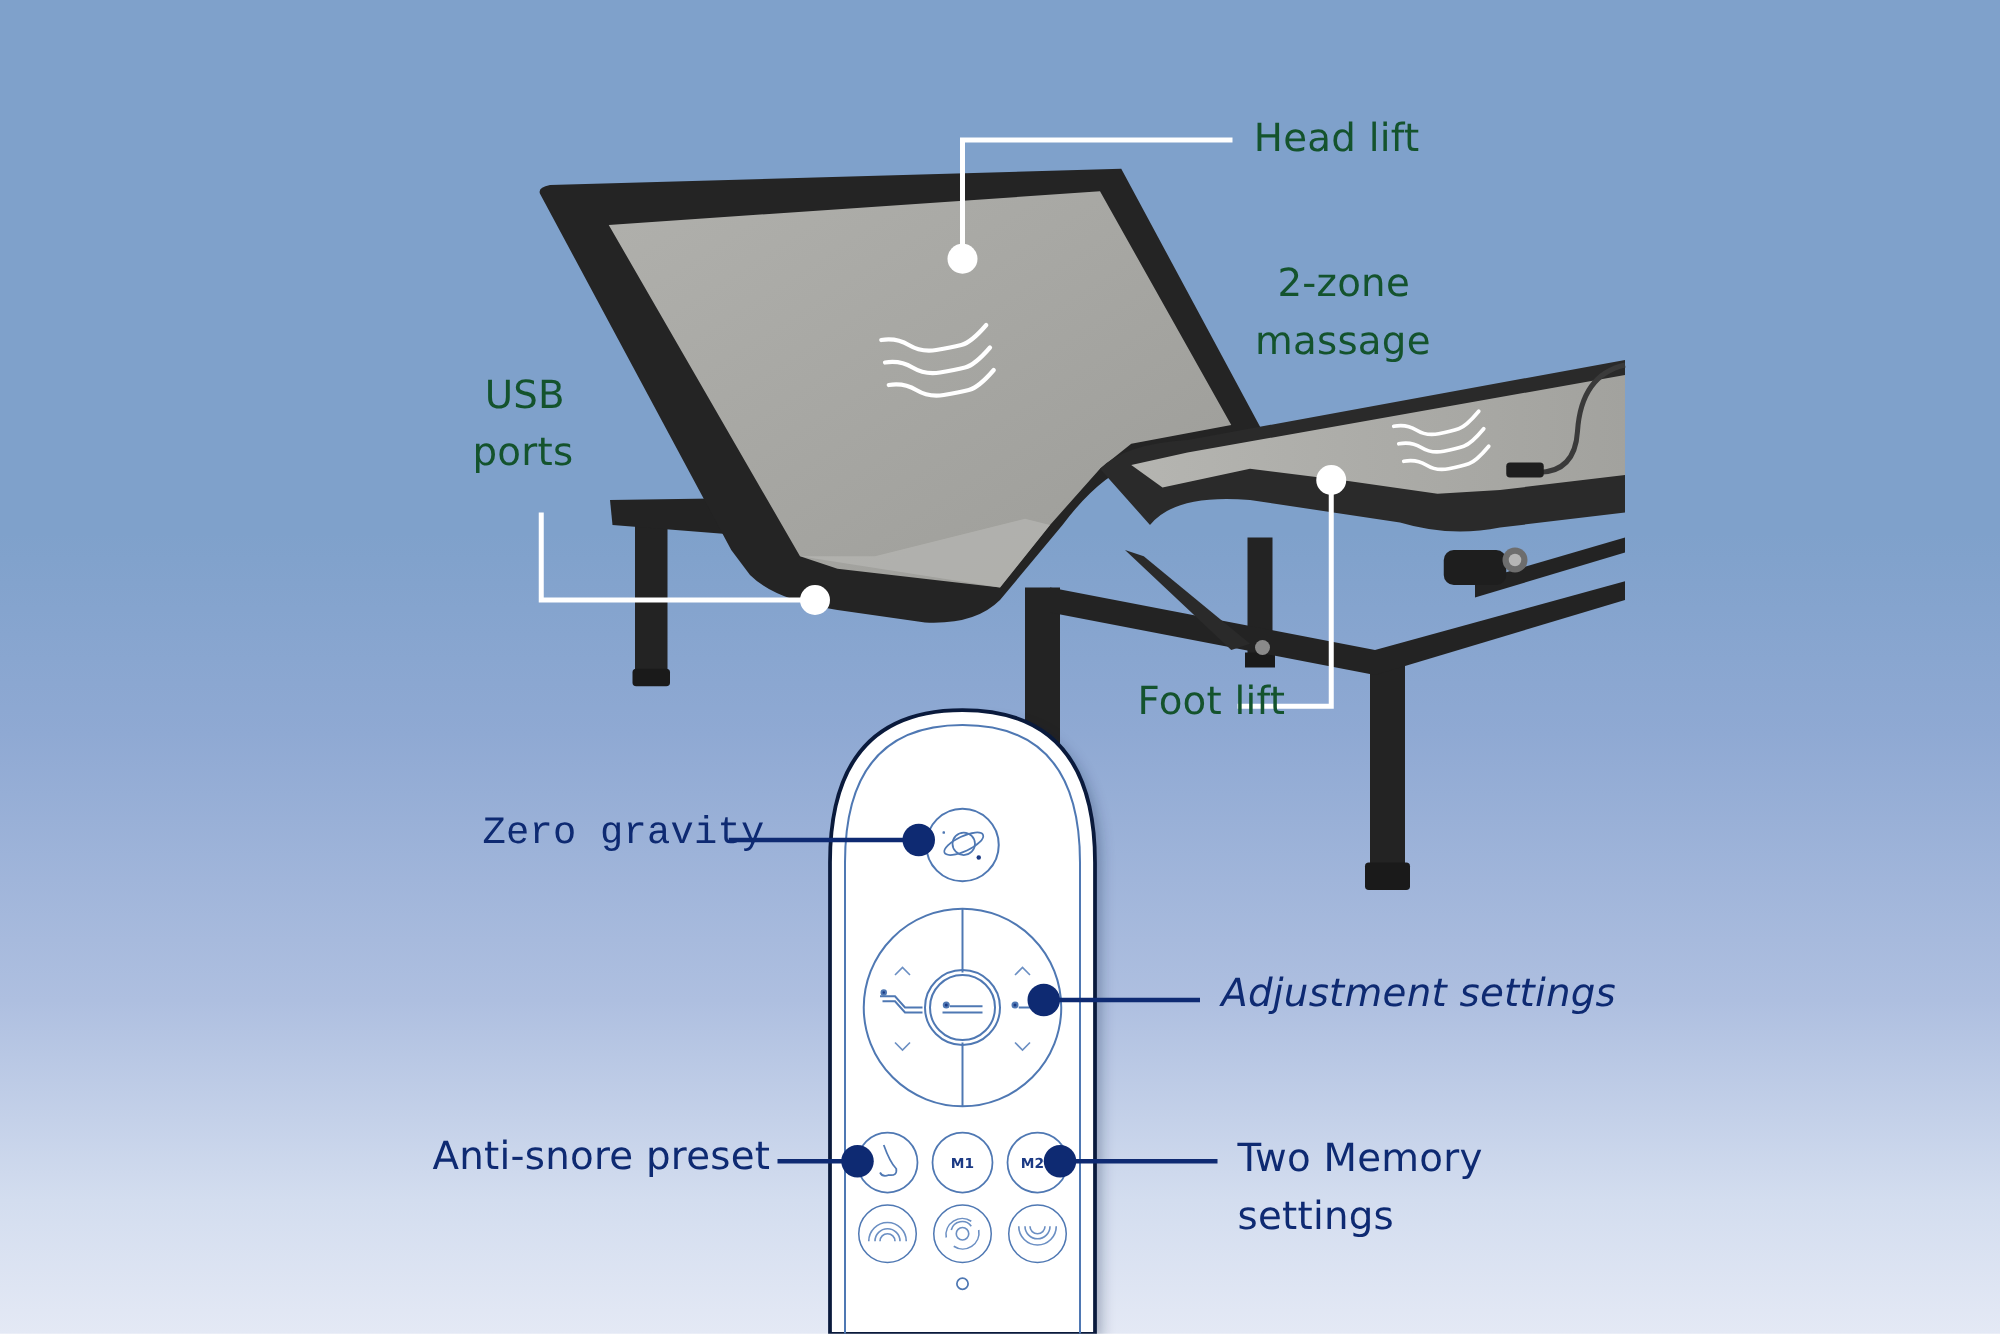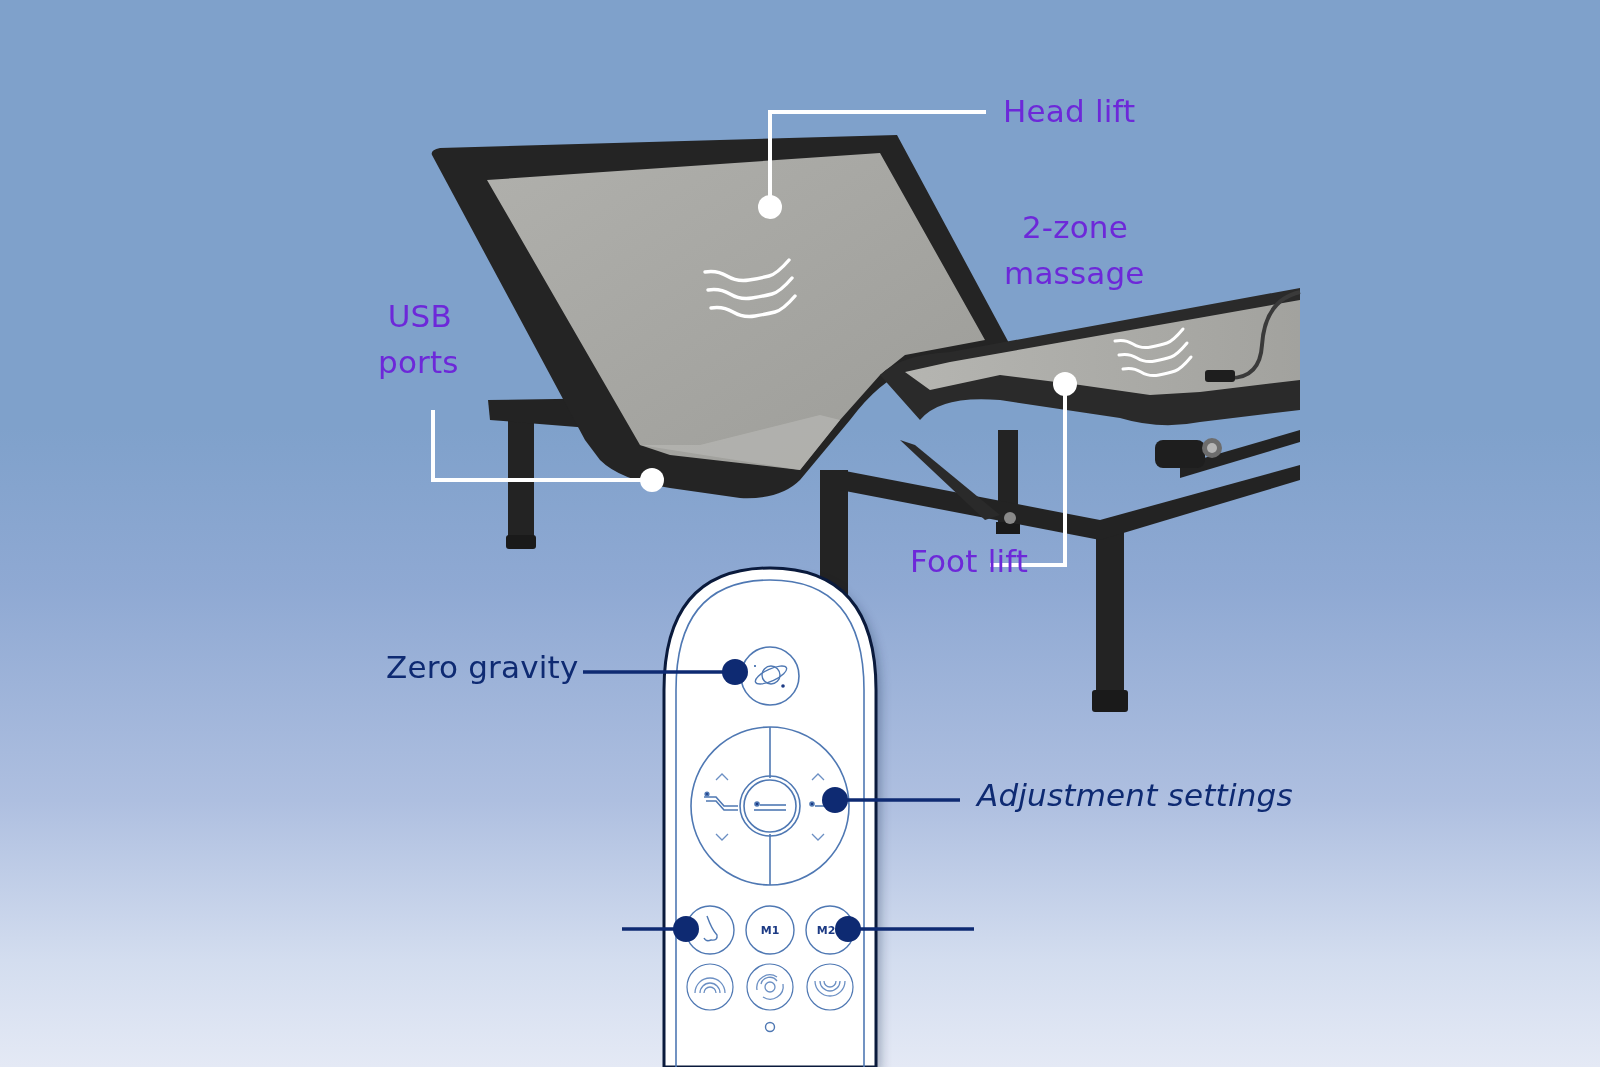--- a/index.html
+++ b/index.html
@@ -7,21 +7,21 @@
     width:1600px; height:1067px; overflow:hidden; position:relative;
     font-family:"DejaVu Sans", sans-serif;
     background: linear-gradient(to bottom, #7fa1cb 0%, #7fa1cb 40%, #8fa9d3 55%, #aebfe0 75%, #d3ddef 90%, #e4e9f5 100%);
   }
   .stage { position:absolute; left:0; top:0; width:1600px; height:1067px; }
   svg.art { position:absolute; left:0; top:0; }
   .label {
     position:absolute; font-size:31px; line-height:46px; letter-spacing:0.2px;
     font-family:"DejaVu Sans", sans-serif; white-space:nowrap;
   }
-  .label.light { color:#6d28d9; }
+  .label.light { color:#14532d; }
   .label.dark { color:#0e2a72; }
   .label span { display:block; }
   .m-text { font-family:"DejaVu Sans", sans-serif; font-weight:bold; font-size:11px; fill:#1c3a84; }
 </style>
 </head>
 <body>
 
 <div class="stage">
 
   <svg class="art" width="1600" height="1067" viewBox="0 0 1600 1067">
@@ -218,23 +218,30 @@
 
   <div class="label light" style="left:378px; top:293px; text-align:center;">
     <span style="padding-left:3px">USB</span>
     <span>ports</span>
   </div>
 
   <div class="label light" style="left:862px; top:538px;margin-left:48px;">
     <span>Foot lift</span>
   </div>
 
-  <div class="label dark" style="left:386px; top:644px;">
+  <div class="label dark" style="left:386px; top:644px;font-family:Liberation Mono, monospace;">
     <span>Zero gravity</span>
   </div>
 
   <div class="label dark" style="left:977px; top:772px;font-style:italic;">
     <span>Adjustment settings</span>
   </div>
 
-
+  <div class="label dark" style="left:346px; top:902px;">
+    <span>Anti-snore preset</span>
+  </div>
+
+  <div class="label dark" style="left:990px; top:904px;">
+    <span>Two Memory</span>
+    <span>settings</span>
+  </div>
 
 </div>
 
 </body></html>

